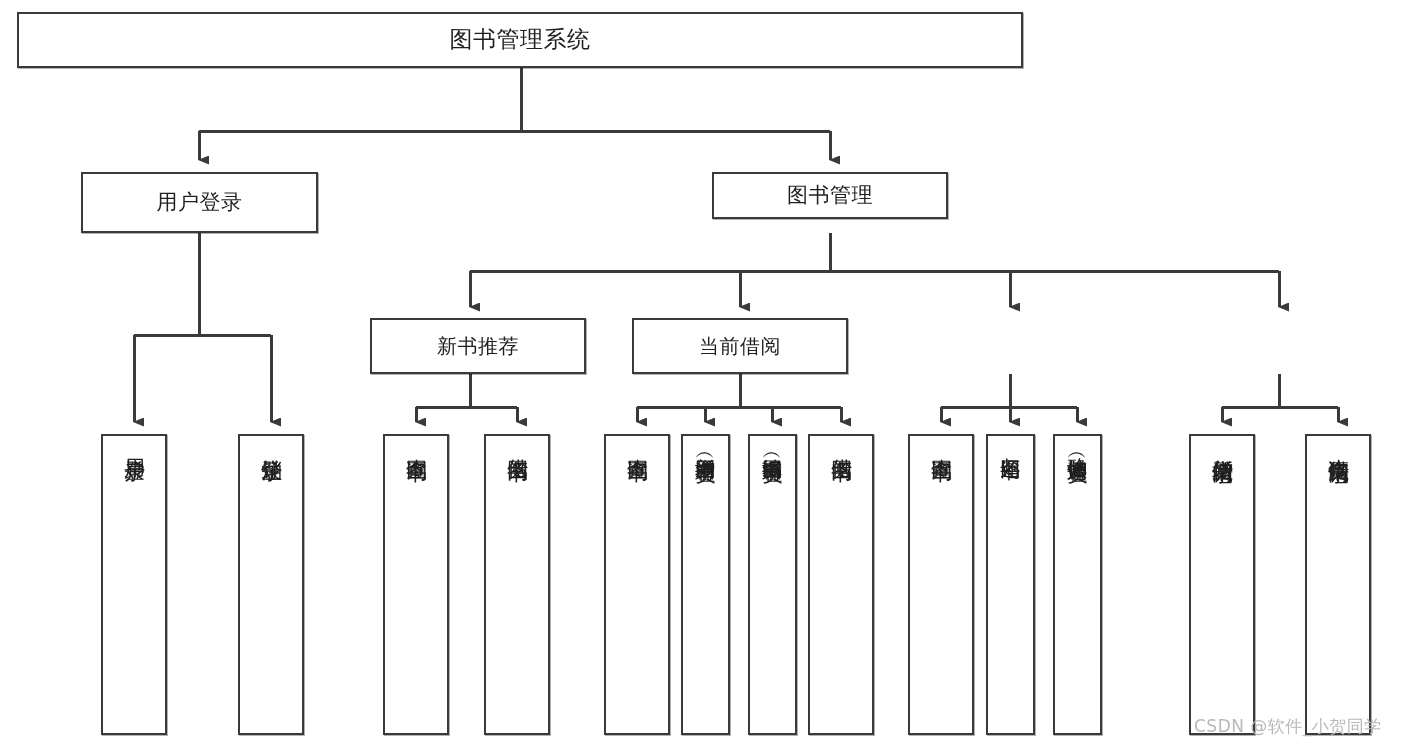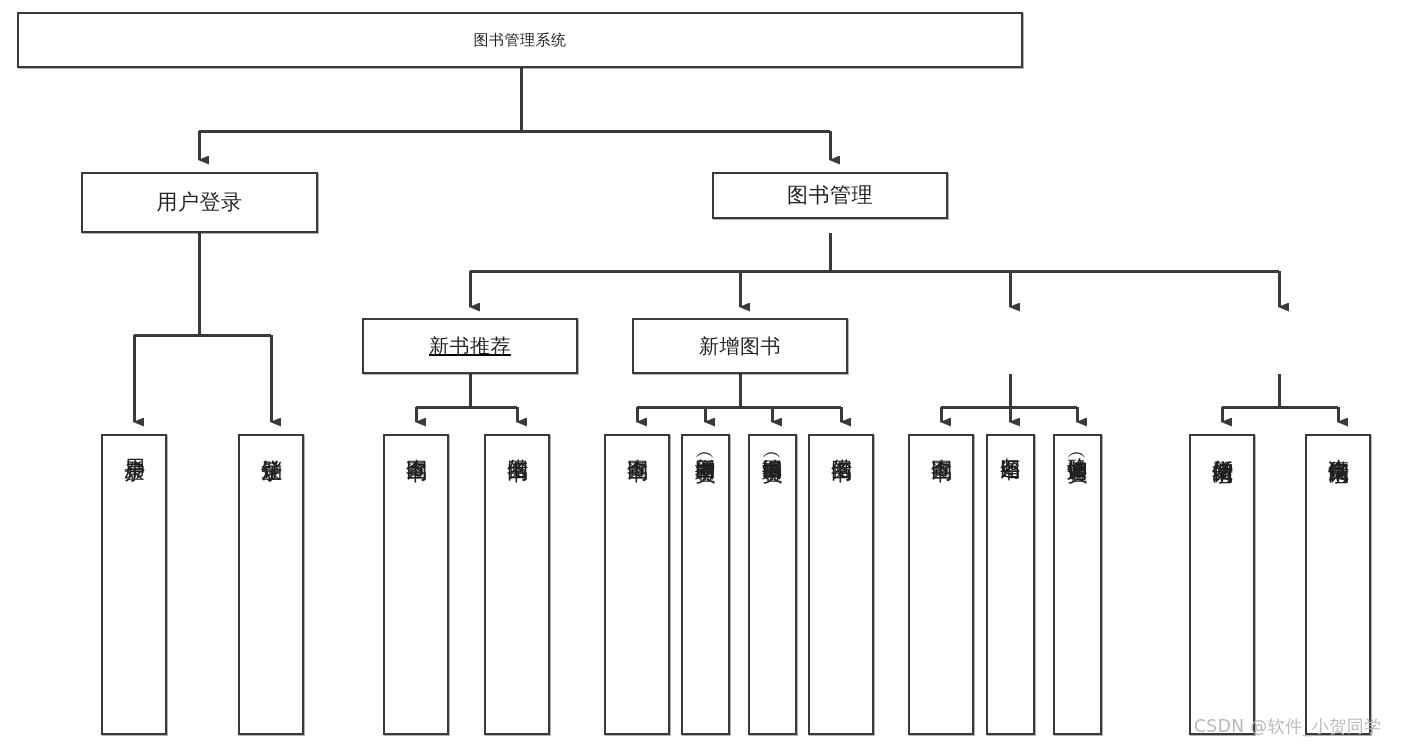--- a/index.html
+++ b/index.html
@@ -37,21 +37,21 @@
     box-shadow: 1px 1px 0 rgba(0,0,0,0.30);
   }
   .node-label {
     color: #1f1f1f;
     font-size: 21px;
     line-height: 1.12;
     letter-spacing: 0.5px;
     white-space: nowrap;
     text-align: center;
   }
-  .node.root .node-label { font-size: 15px; }
+  .node.root .node-label { font-size: 23px; }
   .node.level1 .node-label { font-size: 21px; }
   .node.level2 .node-label { font-size: 20px; }
   .node.leaf {
     align-items: flex-start;
     justify-content: center;
     padding-top: 6px;
   }
   .node.leaf .node-label {
     writing-mode: vertical-rl;
     text-orientation: upright;
@@ -135,25 +135,25 @@
     <span class="node-label">图书管理系统</span>
   </div>
 
   <div class="node level1" style="left:81px; top:172px; width:237px; height:61px;">
     <span class="node-label">用户登录</span>
   </div>
   <div class="node level1" style="left:712px; top:172px; width:236px; height:47px;">
     <span class="node-label">图书管理</span>
   </div>
 
-  <div class="node level2" style="left:362px; top:318px; width:216px; height:56px;text-decoration:underline;">
+  <div class="node level2" style="left:370px; top:318px; width:216px; height:56px;">
     <span class="node-label">新书推荐</span>
   </div>
   <div class="node level2" style="left:632px; top:318px; width:216px; height:56px;">
-    <span class="node-label">新增图书</span>
+    <span class="node-label">当前借阅</span>
   </div>
 
   <div class="node leaf" style="left:101px; top:434px; width:66px; height:301px;">
     <span class="node-label">用户登录</span>
   </div>
   <div class="node leaf" style="left:238px; top:434px; width:66px; height:301px;">
     <span class="node-label">注销登录</span>
   </div>
 
   <div class="node leaf" style="left:383px; top:434px; width:66px; height:301px;">

